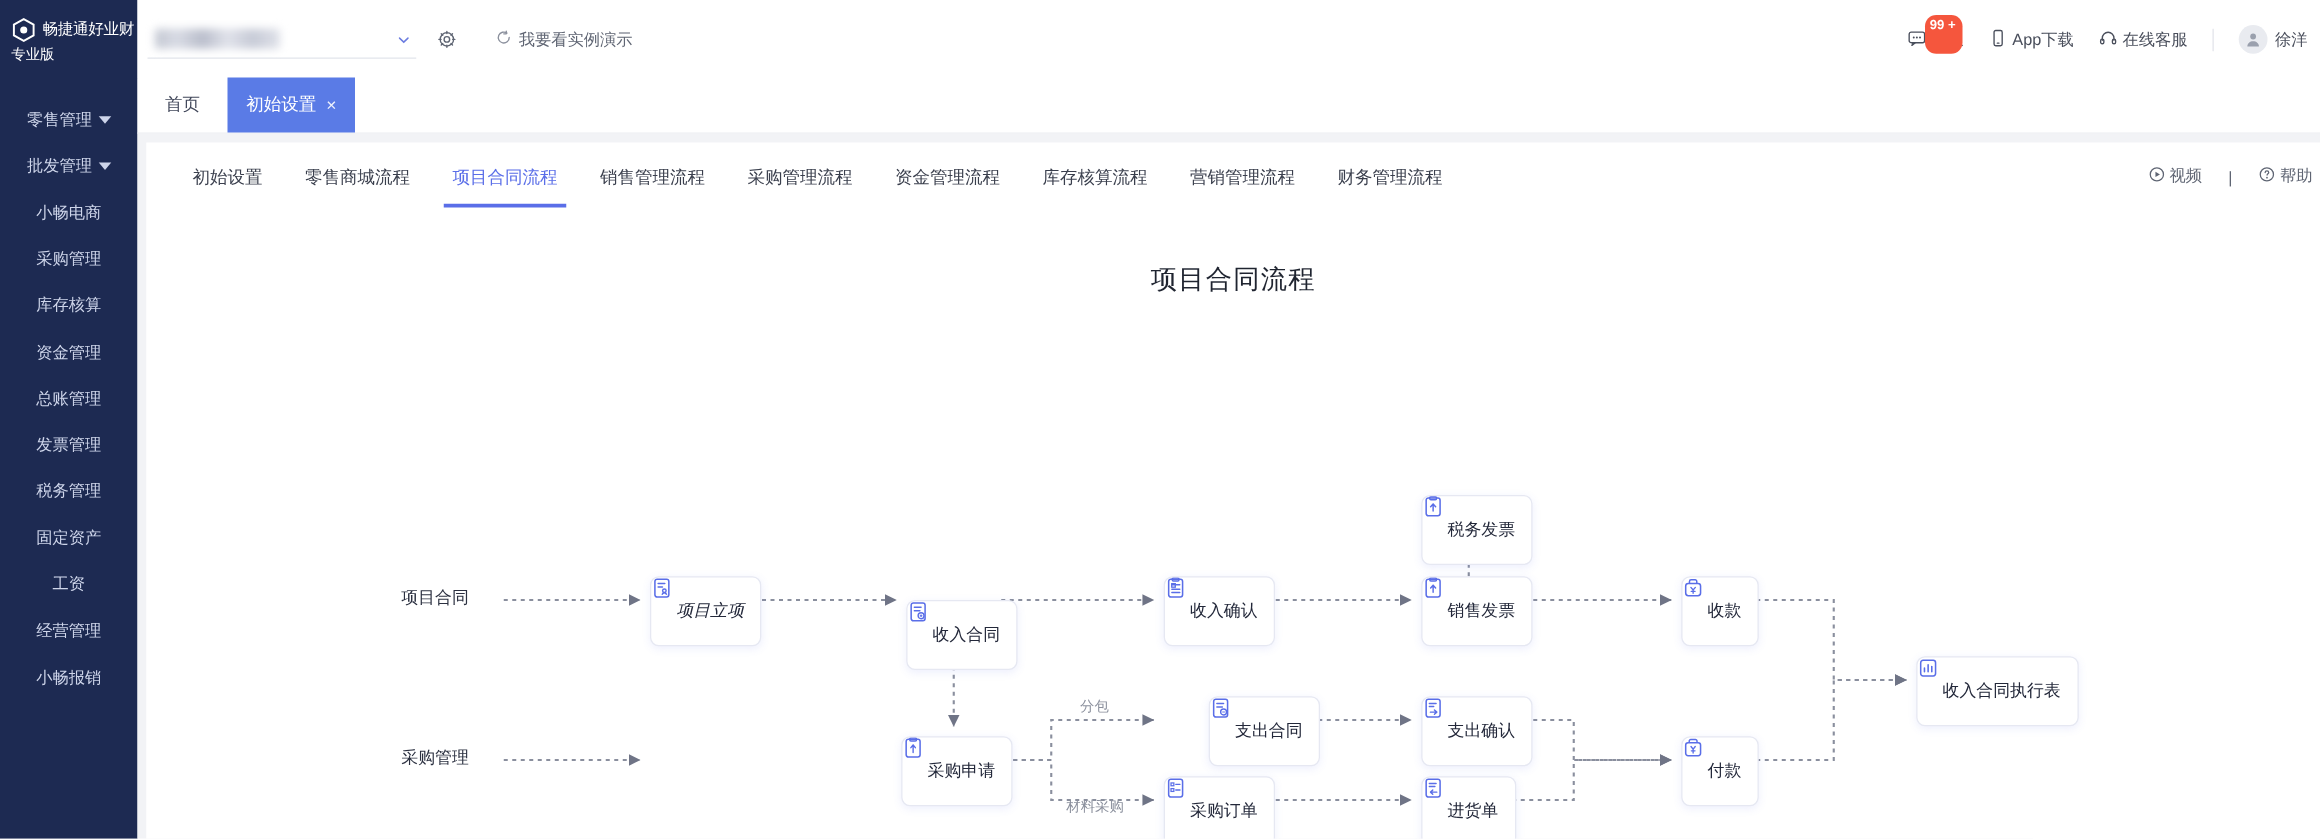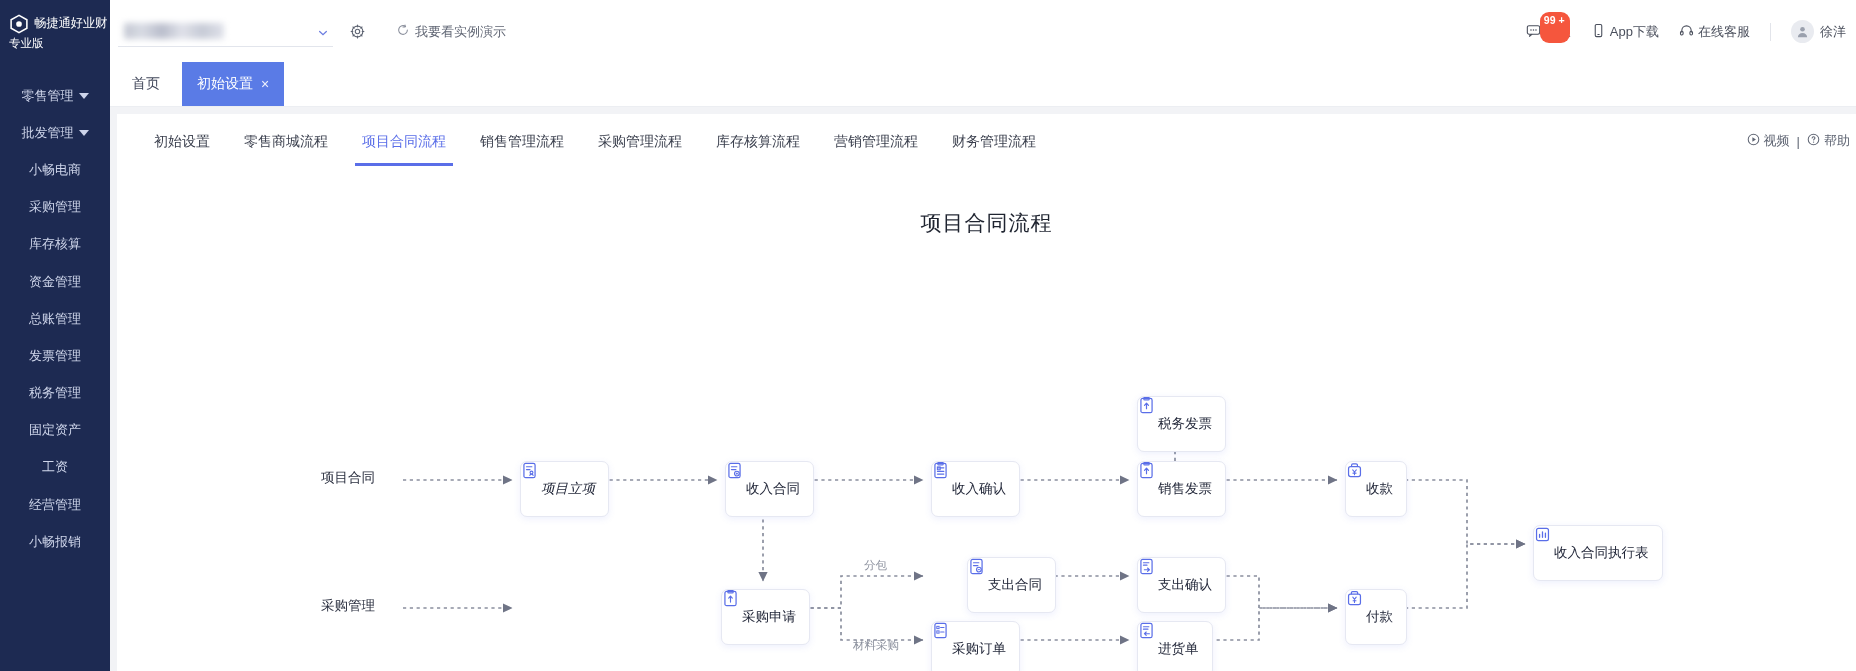--- a/index.html
+++ b/index.html
@@ -111,21 +111,21 @@
     padding: 0 17px; height: 50px; line-height: 50px; font-size: 14px;
     color: #3a3f4d; cursor: pointer; position: relative; white-space: nowrap;
   }
   .subtab.on { color: #5a6ee8; }
   .subtab.on::after {
     content: ""; position: absolute; left: 10px; right: 10px; bottom: 0;
     height: 2.5px; background: #5a6ee8;
   }
   .subtab-right {
     position: absolute; right: 6px; top: 18px;
-    display: flex; align-items: center; gap: 7px; font-size: 13px; color: #5f6573;
+    display: flex; align-items: center; gap: 21px; font-size: 13px; color: #5f6573;
   }
   .sr-item { display: flex; align-items: center; gap: 4px; cursor: pointer; white-space: nowrap; }
 
   
   .flow-title {
     text-align: center; font-size: 21px; color: #1f2430;
     margin-top: 42px; letter-spacing: 1px;
   }
 
   
@@ -299,20 +299,21 @@
 
   <main class="content">
     <section class="panel">
 
       <div class="subtabs" id="subtabs">
           <div class="subtab">初始设置</div>
           <div class="subtab">零售商城流程</div>
           <div class="subtab on">项目合同流程</div>
           <div class="subtab">销售管理流程</div>
           <div class="subtab">采购管理流程</div>
+          <div class="subtab">资金管理流程</div>
           <div class="subtab">库存核算流程</div>
           <div class="subtab">营销管理流程</div>
           <div class="subtab">财务管理流程</div>
         </div>
 
       <div class="subtab-right">
         <span class="sr-item">
           <span>
             <svg viewBox="0 0 16 16" width="13" height="13">
               <circle cx="8" cy="8" r="6.5" fill="none" stroke="#5f6573" stroke-width="1.25"></circle>
@@ -379,21 +380,21 @@
               <svg class="node-ico" viewBox="0 0 17 18">
                 <rect x="2.6" y="1.4" width="11.8" height="15.2" rx="1.9" fill="none" stroke="#5a6ee8" stroke-width="1.3"></rect>
                 <path d="M5.3 5 H11" stroke="#5a6ee8" stroke-width="1.25" stroke-linecap="round"></path>
                 <path d="M5.3 8 H9" stroke="#5a6ee8" stroke-width="1.25" stroke-linecap="round"></path>
                 <circle cx="10.6" cy="11.2" r="1.5" fill="none" stroke="#5a6ee8" stroke-width="1.2"></circle>
                 <path d="M8.6 14.6c.4-1.1 1.2-1.7 2-1.7s1.6.6 2 1.7" fill="none" stroke="#5a6ee8" stroke-width="1.2"></path>
               </svg>
             </span>
             <span class="node-label">项目立项</span>
           </div>
-          <div class="node" style="left: 608px; top: 347px;">
+          <div class="node" style="left: 608px; top: 366px;">
             <span>
               <svg class="node-ico" viewBox="0 0 17 18">
                 <rect x="2.6" y="1.4" width="11.8" height="15.2" rx="1.9" fill="none" stroke="#5a6ee8" stroke-width="1.3"></rect>
                 <path d="M5.3 5 H11" stroke="#5a6ee8" stroke-width="1.25" stroke-linecap="round"></path>
                 <path d="M5.3 8 H10" stroke="#5a6ee8" stroke-width="1.25" stroke-linecap="round"></path>
                 <circle cx="11" cy="12.3" r="2.5" fill="none" stroke="#5a6ee8" stroke-width="1.2"></circle>
                 <path d="M9.9 12.3h2.2M11 11.2v2.2" stroke="#5a6ee8" stroke-width="1"></path>
               </svg>
             </span>
             <span class="node-label">收入合同</span>

